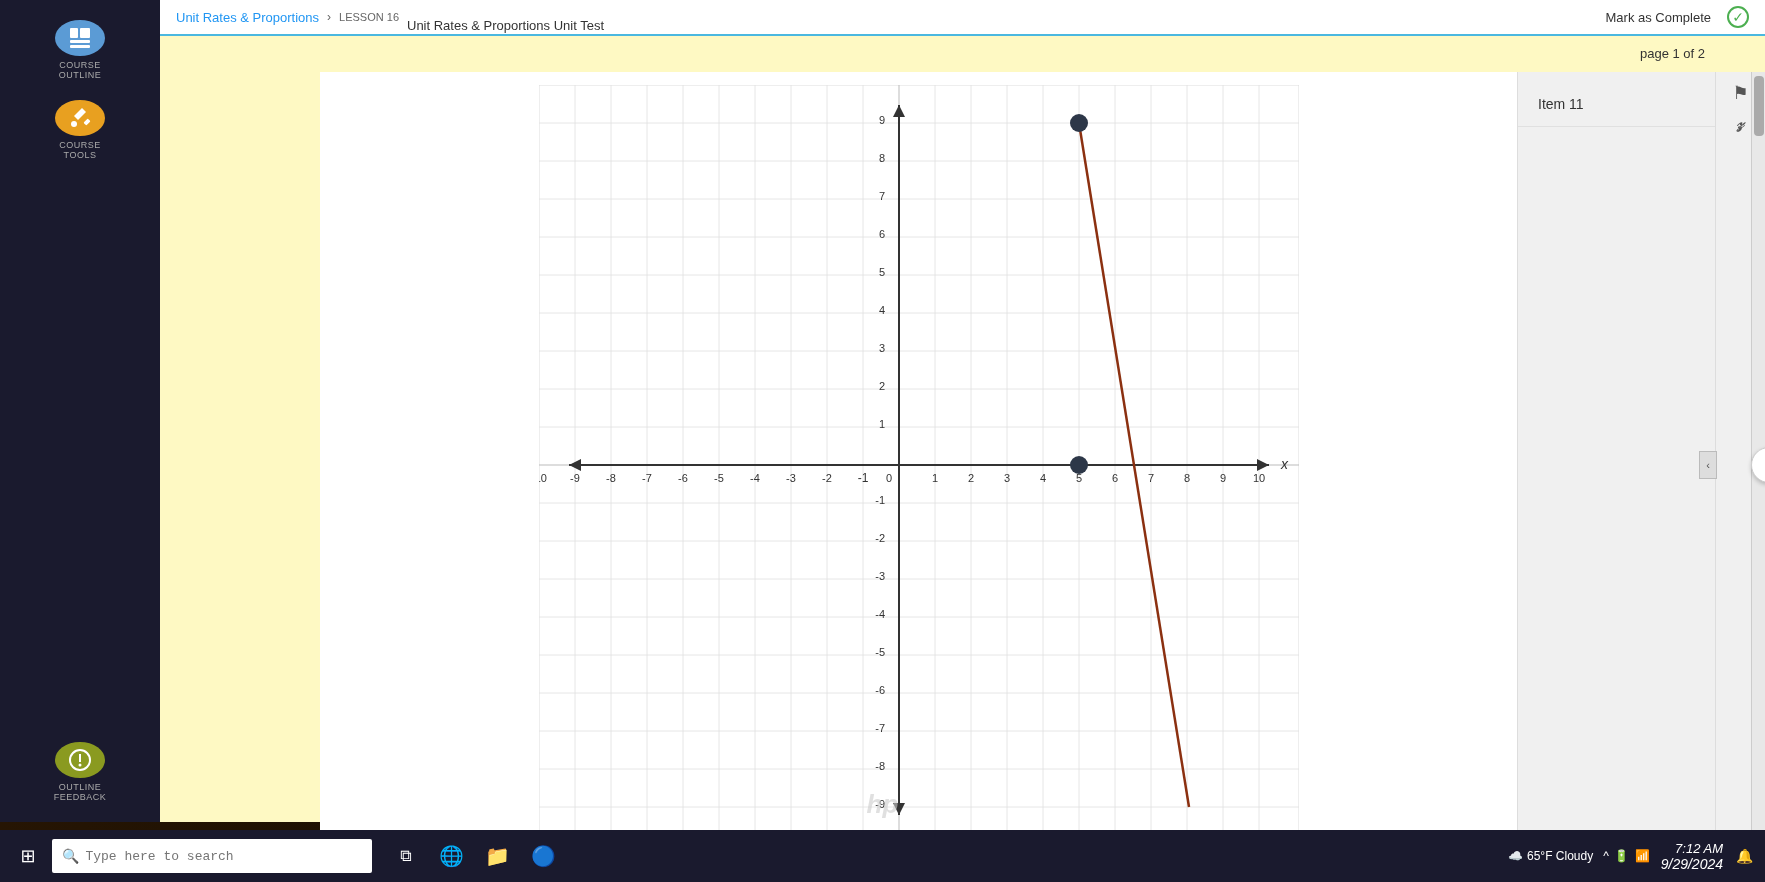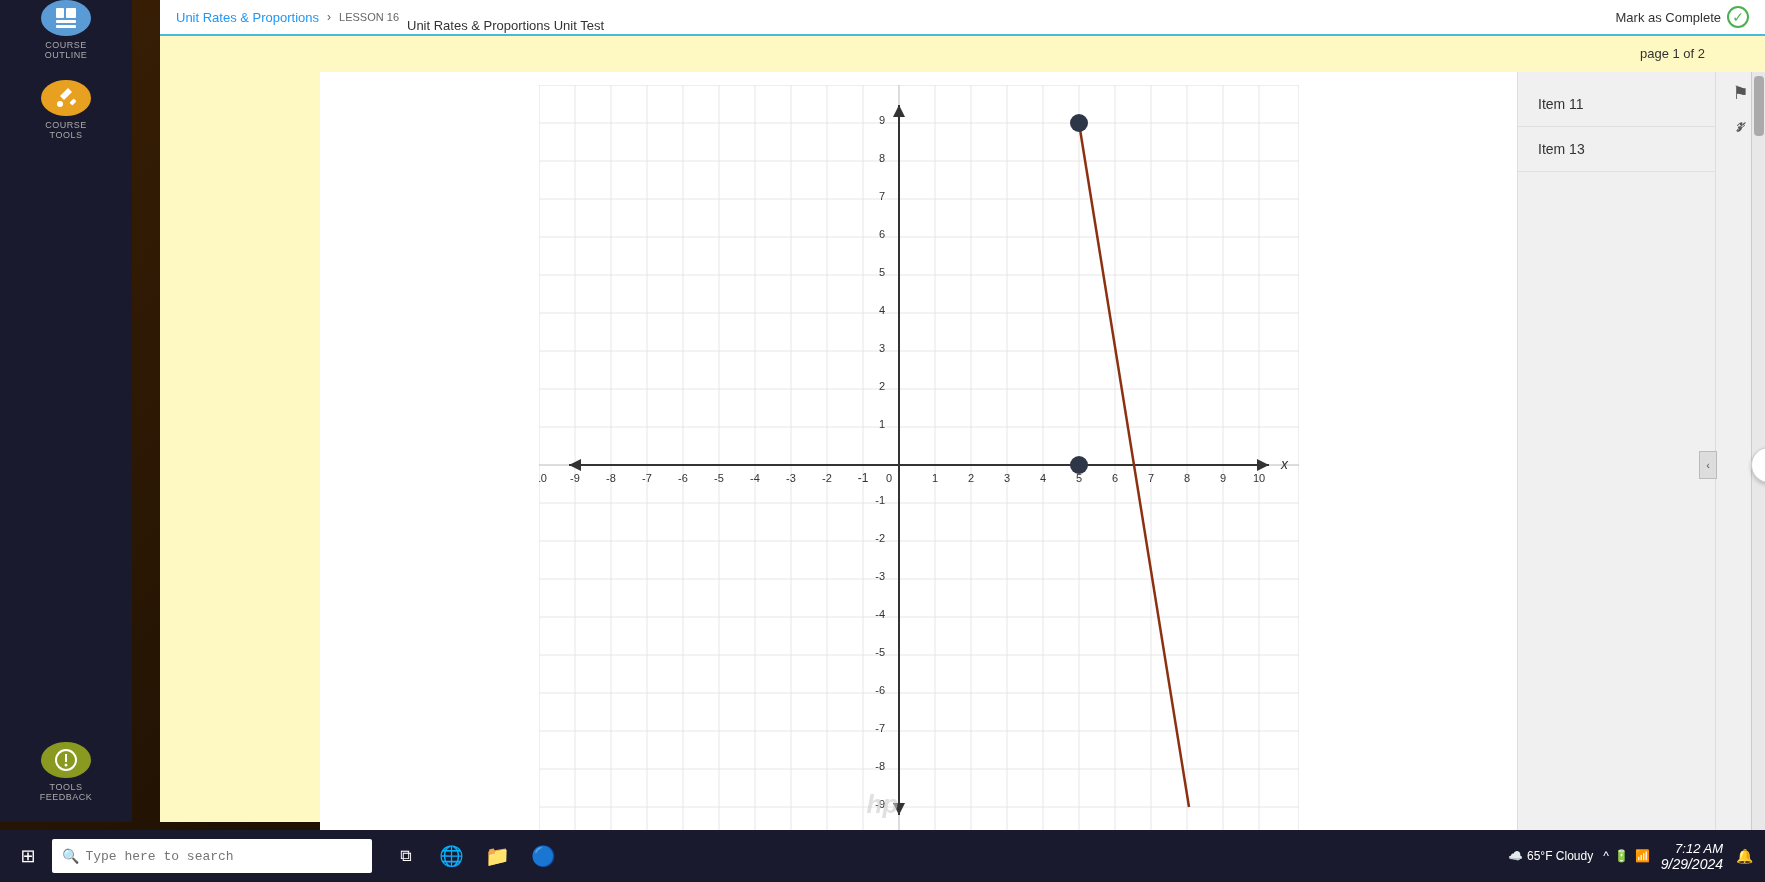--- a/index.html
+++ b/index.html
@@ -59,21 +59,21 @@
       color: #333;
       font-weight: 500;
       margin-top: 16px;
     }
 
     .mark-complete {
       position: absolute;
       right: 16px;
       display: flex;
       align-items: center;
-      gap: 6px;
+      gap: 16px;
       font-size: 13px;
       color: #333;
       cursor: pointer;
     }
 
     .mark-complete .check-circle {
       width: 22px;
       height: 22px;
       border-radius: 50%;
       border: 2px solid #4CAF50;
@@ -81,26 +81,27 @@
       align-items: center;
       justify-content: center;
       color: #4CAF50;
       font-size: 14px;
     }
 
     
     .left-sidebar {
       position: absolute;
       left: 0; top: 0; bottom: 60px;
-      width: 132px;
+      width: 160px;
       background: #1a1a2e;
       z-index: 2;
       display: flex;
       flex-direction: column;
       align-items: center;
+      padding-top: 20px;
       gap: 20px;
     }
 
     .sidebar-btn {
       width: 60px;
       height: 60px;
       border-radius: 8px;
       display: flex;
       flex-direction: column;
       align-items: center;
@@ -369,21 +370,21 @@
   </div>
 
   <div class="sidebar-btn lesson-feedback-btn" style="margin-top:auto; margin-bottom:20px;">
     <div class="icon-circle">
       <svg width="28" height="28" viewBox="0 0 28 28" fill="white">
         <circle cx="14" cy="14" r="10" stroke="white" stroke-width="2" fill="none"></circle>
         <rect x="13" y="8" width="2" height="8" fill="white"></rect>
         <circle cx="14" cy="19" r="1.5" fill="white"></circle>
       </svg>
     </div>
-    <span class="btn-label">TOOLS FEEDBACK</span>
+    <span class="btn-label">OUTLINE FEEDBACK</span>
   </div>
 </div>
 
 <div class="screen">
 
   <div class="breadcrumb-bar">
     <span class="unit-link">Unit Rates &amp; Proportions</span>
     <span class="chevron">›</span>
     <span style="color:#666; font-size:11px;">LESSON 16</span>
     <span class="lesson-title">Unit Rates &amp; Proportions Unit Test</span>
@@ -514,23 +515,20 @@
     </div>
 
     <div class="right-panel" style="position:relative;">
 
       <div style="position:absolute; top:-26px; right:60px; font-size:13px; color:#333; white-space:nowrap;">page 1 of 2</div>
 
       <div style="flex:1; padding-right:50px;">
         <div class="right-panel-item" style="display:flex; align-items:center; gap:6px;text-align:center;">
           <span>Item 11</span>
         </div>
-        <div class="right-panel-item">
-          <span>Item 13</span>
-        </div>
       </div>
 
       <div class="right-panel-icons">
         <div class="flag-icon">⚑</div>
         <div style="font-size:16px; color:#555; font-weight:bold; font-style:italic; cursor:pointer;"><i>𝓏</i></div>
       </div>
 
       <div style="position:absolute; right:48px; top:50%; transform:translateY(-50%); width:18px; height:28px; background:#ddd; border:1px solid #bbb; display:flex; align-items:center; justify-content:center; cursor:pointer; font-size:11px; color:#555;">‹</div>
 
       <div style="position:absolute; right:0; top:0; bottom:0; width:14px; background:#e8e8e8; border-left:1px solid #ccc;">

